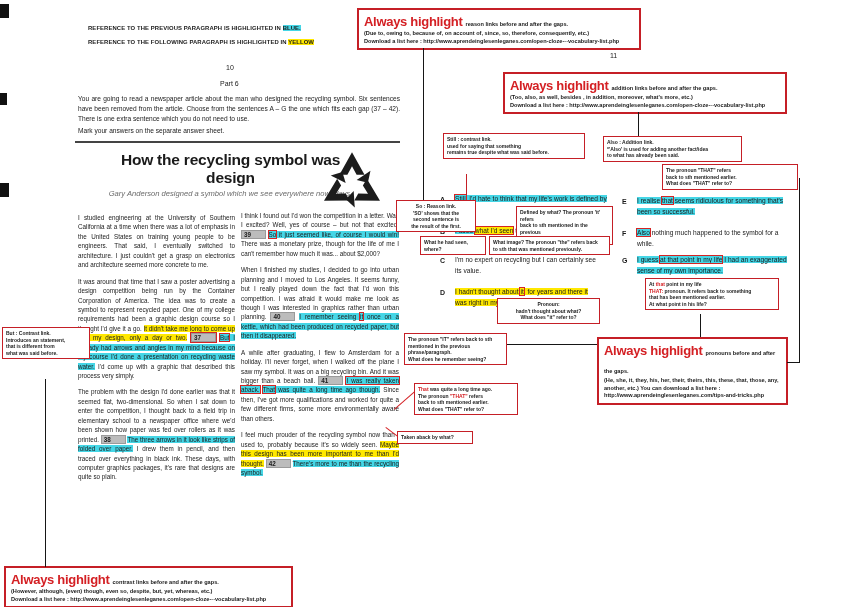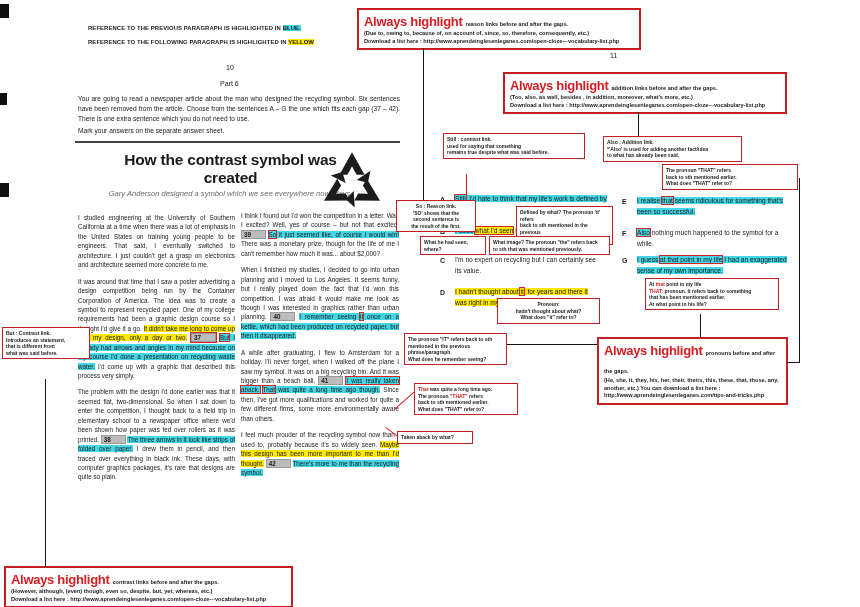--- a/index.html
+++ b/index.html
@@ -73,21 +73,21 @@
   </div>
 
   <div class="abs pagenum" style="left:226px;top:64px">10</div>
   <div class="abs part" style="left:220px;top:80px">Part 6</div>
   <div class="abs pagenum" style="left:610px;top:52px">11</div>
 
   <div class="abs intro" style="left:78px;top:94px;width:322px">You are going to read a newspaper article about the man who designed the recycling symbol. Six sentences have been removed from the article. Choose from the sentences A – G the one which fits each gap (37 – 42). There is one extra sentence which you do not need to use.</div>
   <div class="abs mark" style="left:78px;top:127px">Mark your answers on the separate answer sheet.</div>
   <div class="abs hr" style="left:75px;top:141px;width:325px"></div>
 
-  <div class="abs title" style="left:118px;top:151px;width:225px">How the contrast symbol was created</div>
+  <div class="abs title" style="left:118px;top:151px;width:225px">How the recycling symbol was design</div>
   <div class="abs subtitle" style="left:108px;top:189px;width:243px">Gary Anderson designed a symbol which we see everywhere nowadays</div>
 
   <div class="recycle" style="left:318px;top:147px;width:68px;height:66px">
     <svg width="68" height="66" viewBox="0 0 100 100">
       <g fill="#1c1c1c">
         <g transform="rotate(0,50,57)">
             <path d="M50 8 L69 42 L57 42 L50 29 L43 42 L31 42 Z"></path>
             <path d="M69 42 L78 36 L74 54 L57 50 Z"></path>
           </g>
         <g transform="rotate(120,50,57)">

